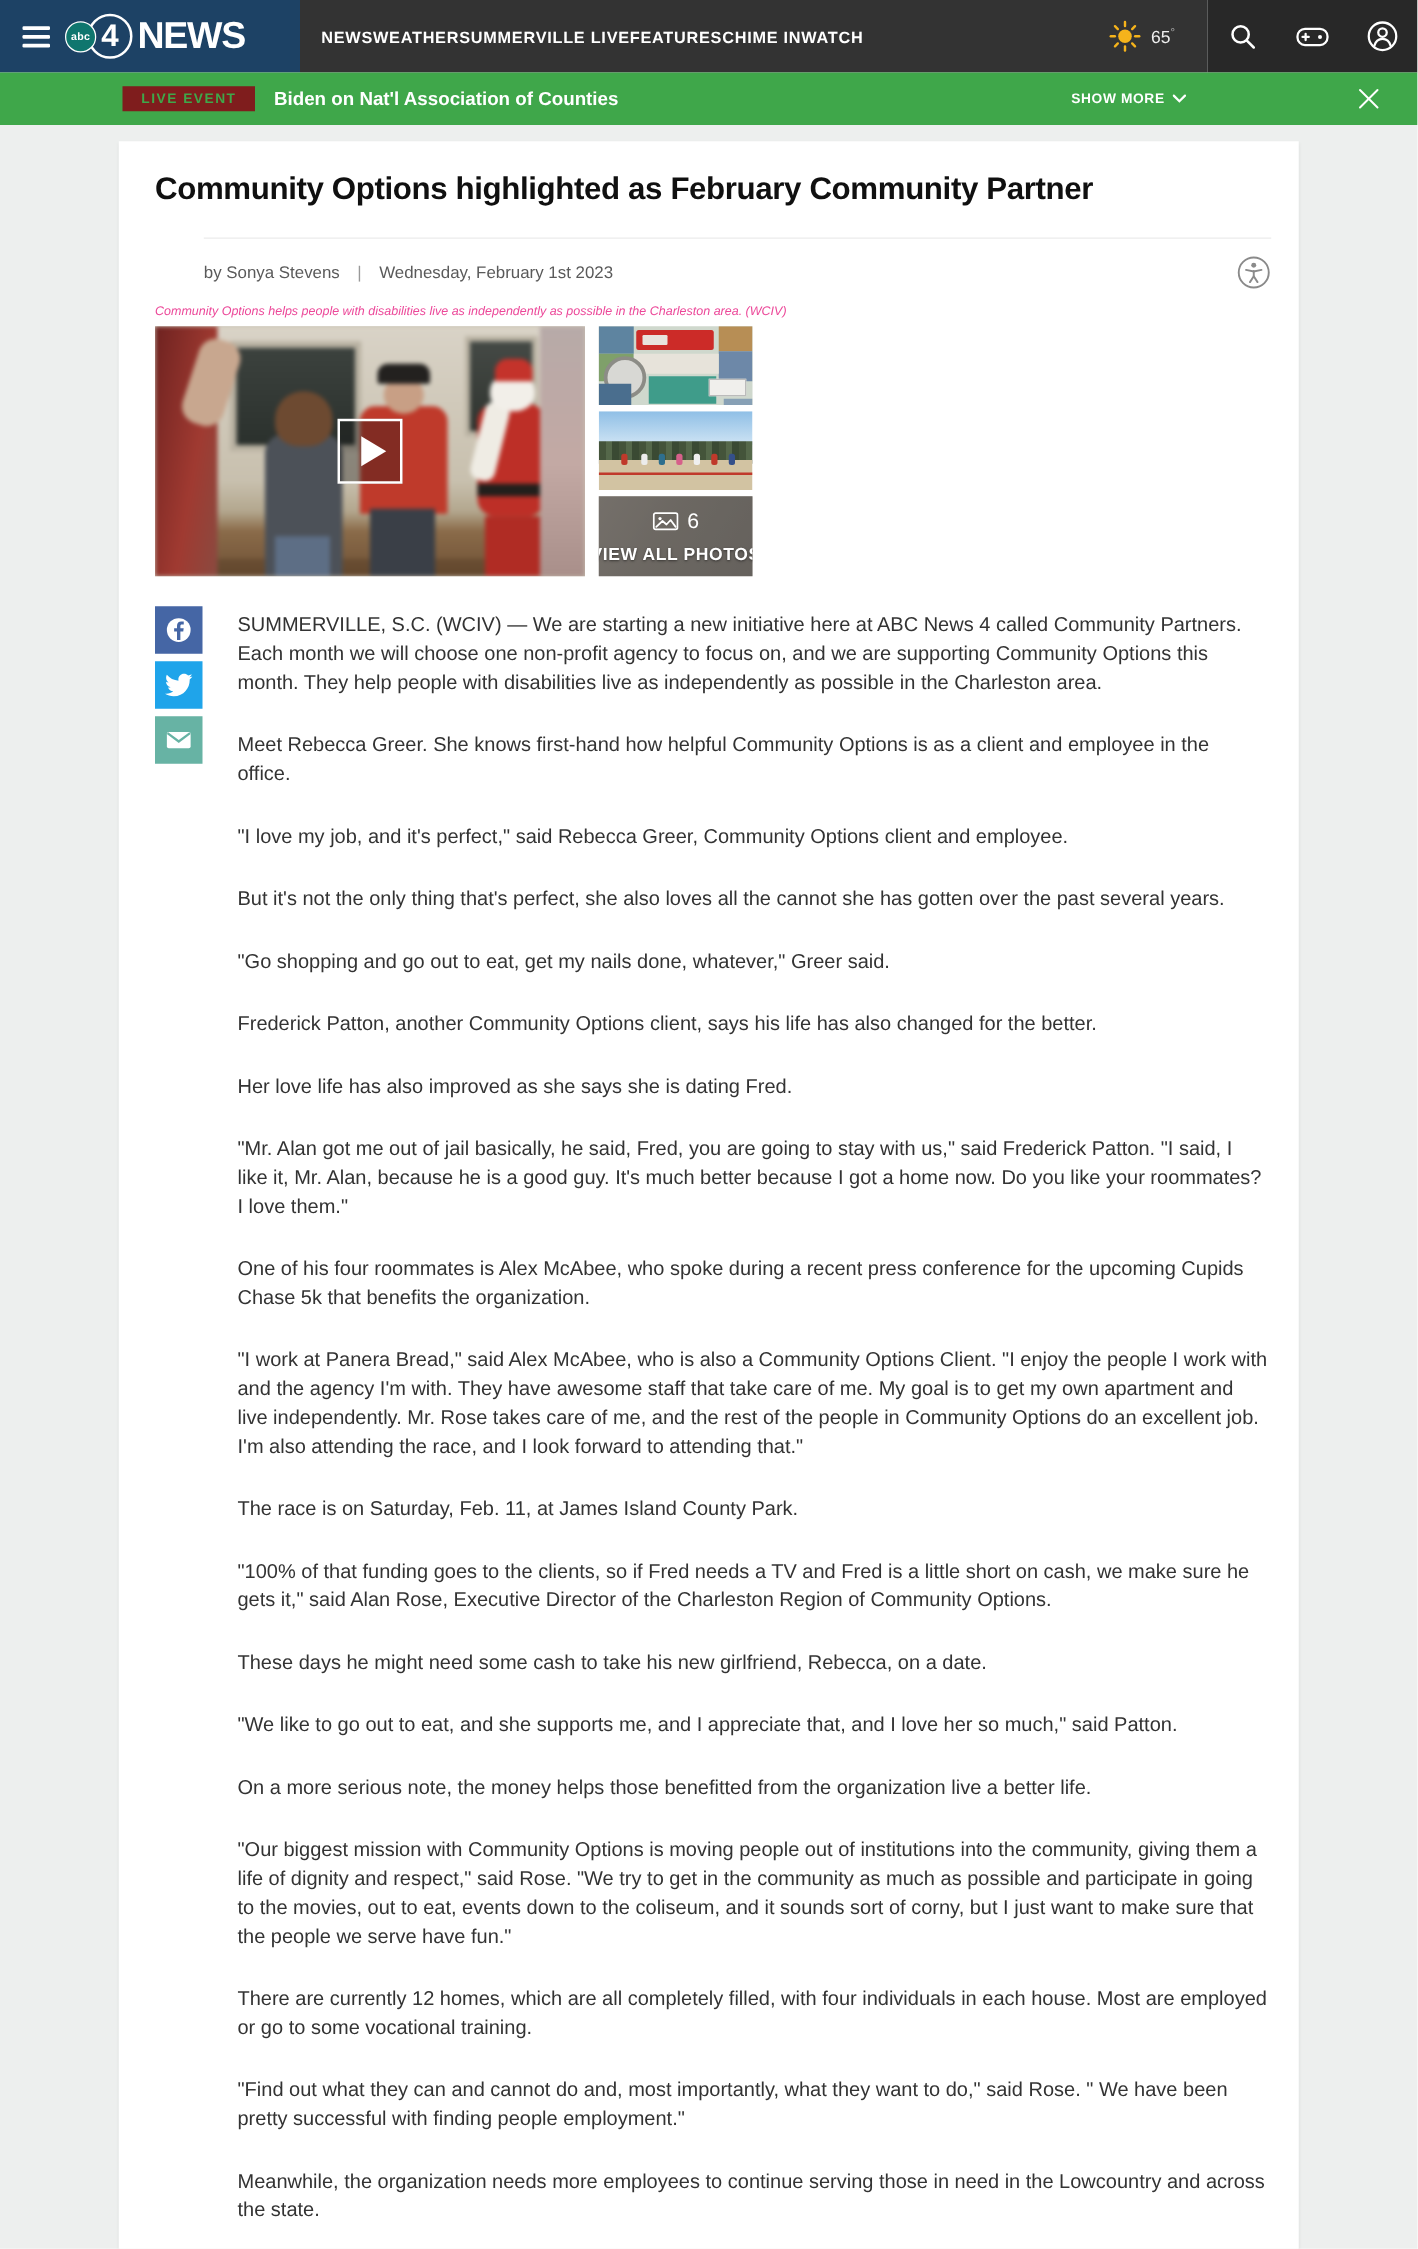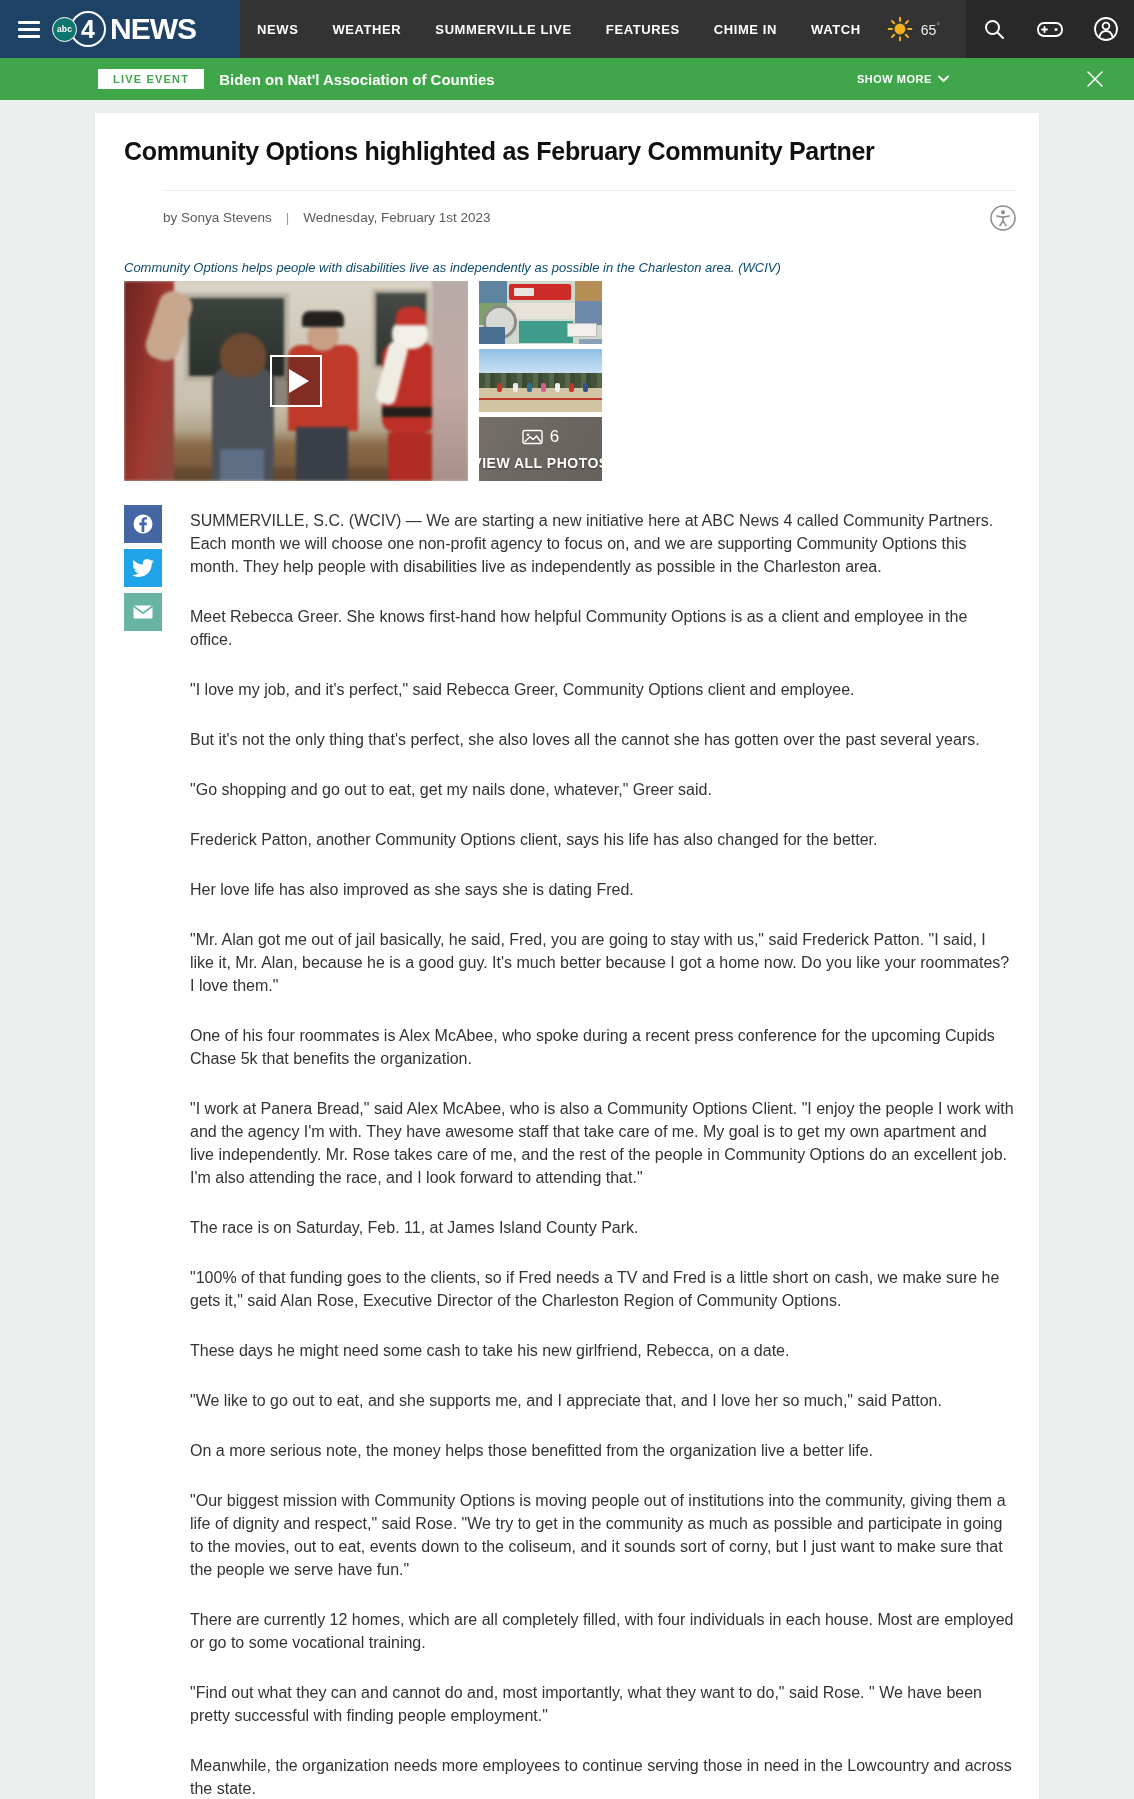--- a/index.html
+++ b/index.html
@@ -28,37 +28,37 @@
     display:flex; align-items:center; justify-content:center;
     font-size:25px; font-weight:900; margin-left:-7px; position:relative; z-index:1;
   }
   .logo-news { font-size:30px; font-weight:900; letter-spacing:-1px; margin-left:4px; }
 
   .main-nav {
     flex:1; background:#333333; display:flex; align-items:center; min-width:0;
   }
   .nav-item {
     color:#fff; font-size:13px; font-weight:bold; letter-spacing:.6px;
-    margin-left:34px; cursor:pointer; white-space:nowrap;
+    cursor:pointer; white-space:nowrap;
   }
   .nav-item:first-child { margin-left:17px; }
   .weather { display:flex; align-items:center; margin-left:auto; margin-right:26px;justify-content:center; }
   .temp { color:#eee; font-size:14px; margin-left:8px; }
   .temp sup { font-size:9px; color:#bbb; }
   .icon-cluster {
     background:#282828; height:58px; display:flex; align-items:center; flex-shrink:0;
   }
   .icon-cell { width:56px; display:flex; justify-content:center; cursor:pointer; }
 
   
   .live-banner {
     height:42px; background:#3fa74a; display:flex; align-items:center; position:relative;
   }
   .live-badge {
-    margin-left:98px; background:#ffffff; color:#3fa74a;
+    margin-left:98px; background:#7f1d1d; color:#3fa74a;
     font-size:11px; font-weight:bold; letter-spacing:1.2px;
     padding:4px 15px; cursor:pointer;
   }
   .live-headline { color:#fff; font-size:15px; font-weight:bold; margin-left:15px; }
   .show-more {
     position:absolute; left:857px; display:flex; align-items:center; gap:6px;
     color:#fff; font-size:11px; font-weight:bold; letter-spacing:.5px; cursor:pointer;
   }
   .banner-close { position:absolute; left:1085px; cursor:pointer; display:flex; }
 
@@ -72,22 +72,22 @@
     font-size:25px; font-weight:800; color:#101010; letter-spacing:-.3px;
     line-height:1.15; margin-bottom:24px;
   }
   .byline-row {
     border-top:1px solid #ececec; padding-top:13px;
     display:flex; align-items:center; color:#5a5a5a; font-size:13.5px;margin-left:39px;
   }
   .byline-sep { margin:0 14px; color:#999; }
   .a11y-btn { margin-left:auto; cursor:pointer; display:flex; }
   .caption {
-    margin-top:28px; margin-bottom:6px;
-    font-style:italic; color:#0c4a6e; font-size:13px;
+    margin-top:12px; margin-bottom:6px;
+    font-style:italic; color:#ec4899; font-size:10px;
   }
 
   
   .media-row { display:flex; gap:11px; height:200px; margin-top:2px; }
   .video-box { width:344px; position:relative; overflow:hidden; background:#c9c2b4; cursor:pointer; }
   .scene { position:absolute; inset:0; filter:blur(1.6px); }
   .scene div { position:absolute; }
   .wall { inset:0; background:linear-gradient(#d9d3c7 0%, #c8c0ae 62%, #b3a78e 74%, #8a6b49 82%, #6f5136 100%); }
   .window1 { left:60px; top:12px; width:105px; height:88px; background:linear-gradient(#3c423e,#2b312d); border:5px solid #b9b2a2; }
   .window2 { left:248px; top:8px; width:58px; height:80px; background:linear-gradient(#454a46,#30342f); border:4px solid #b9b2a2; }

